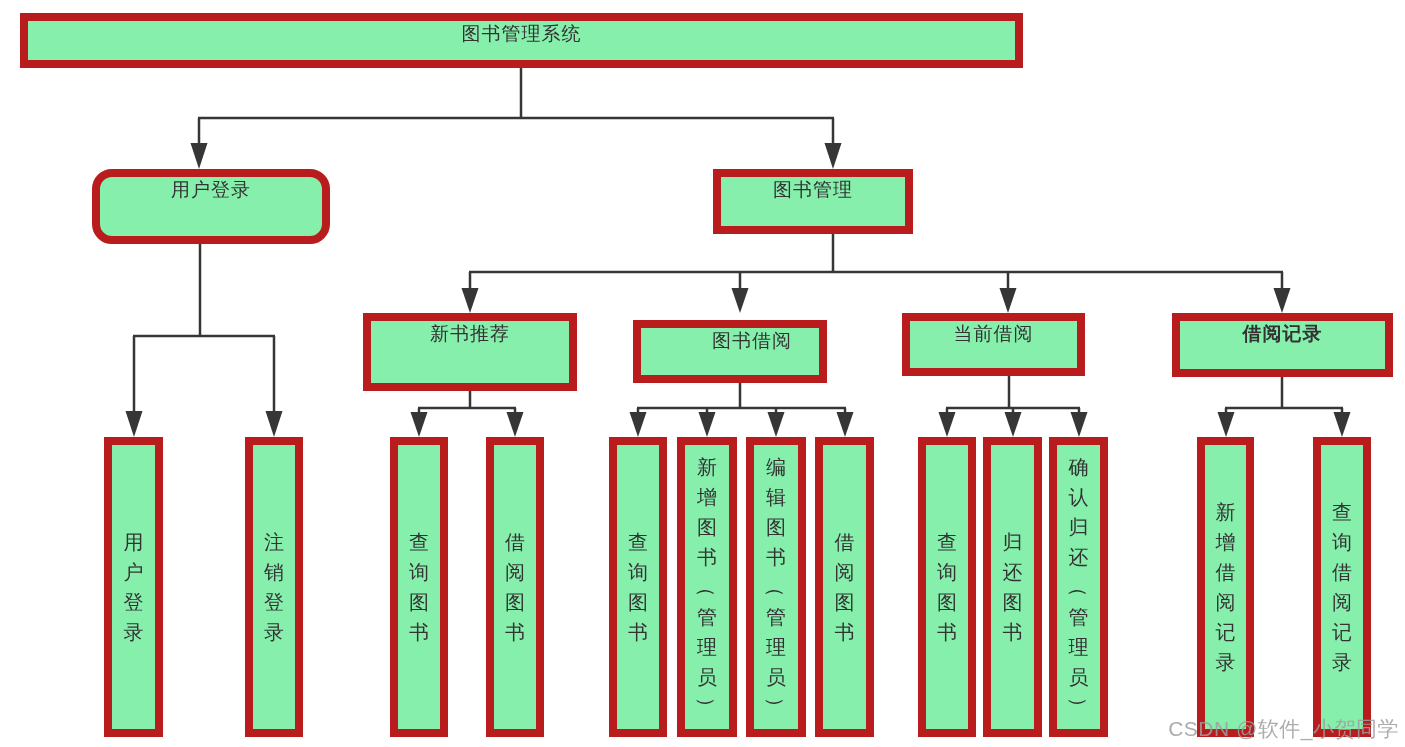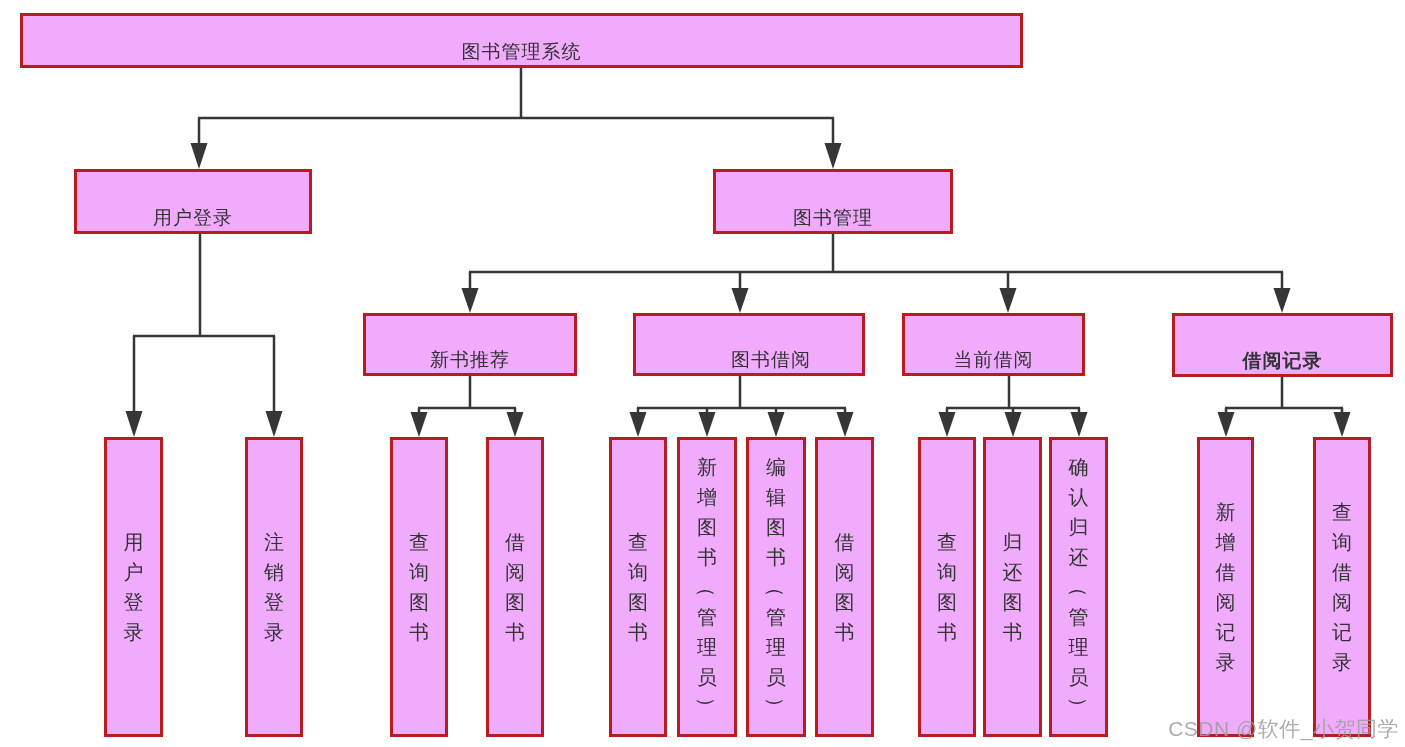--- a/index.html
+++ b/index.html
@@ -17,25 +17,25 @@
   }
   #wires {
     position: absolute;
     left: 0; top: 0;
     width: 1405px; height: 747px;
     z-index: 1;
   }
   .node {
     position: absolute;
     box-sizing: border-box;
-    border: 3px solid #b91c1c;
-    background: #f0abfc;
+    border: 8px solid #b91c1c;
+    background: #86efac;
     color: #333333;
     display: flex;
-    align-items: flex-end;
+    align-items: flex-start;
     justify-content: center;
     z-index: 2;
     font-size: 19px;
     letter-spacing: 1px;
   }
   .hnode { text-align: center; }
   .leaf {
     flex-direction: column;
   }
   .vlabel {
@@ -132,31 +132,31 @@
       <polygon points="1070.5,412 1087.5,412 1079,437"></polygon>
       <polygon points="1217.5,412 1234.5,412 1226,437"></polygon>
       <polygon points="1333.5,412 1350.5,412 1342,437"></polygon>
     </g>
   </svg>
 
   <div class="node hnode" style="left:20px; top:13px; width:1003px; height:55px;">
     <span>图书管理系统</span>
   </div>
 
-  <div class="node hnode" style="left:74px; top:169px; width:238px; height:65px;">
+  <div class="node hnode" style="left:92px; top:169px; width:238px; height:75px;border-radius:20px;">
     <span>用户登录</span>
   </div>
-  <div class="node hnode" style="left:713px; top:169px; width:240px; height:65px;">
+  <div class="node hnode" style="left:713px; top:169px; width:200px; height:65px;">
     <span>图书管理</span>
   </div>
 
-  <div class="node hnode" style="left:363px; top:313px; width:214px; height:63px;">
+  <div class="node hnode" style="left:363px; top:313px; width:214px; height:78px;">
     <span>新书推荐</span>
   </div>
-  <div class="node hnode" style="left:633px; top:313px; width:232px; height:63px;padding-left:44px;">
+  <div class="node hnode" style="left:633px; top:320px; width:194px; height:63px;padding-left:44px;">
     <span>图书借阅</span>
   </div>
   <div class="node hnode" style="left:902px; top:313px; width:183px; height:63px;">
     <span>当前借阅</span>
   </div>
   <div class="node hnode" style="left:1172px; top:313px; width:221px; height:64px;font-weight:bold;">
     <span>借阅记录</span>
   </div>
 
   <div class="node leaf" style="left:104px; top:437px; width:59px; height:300px;">

